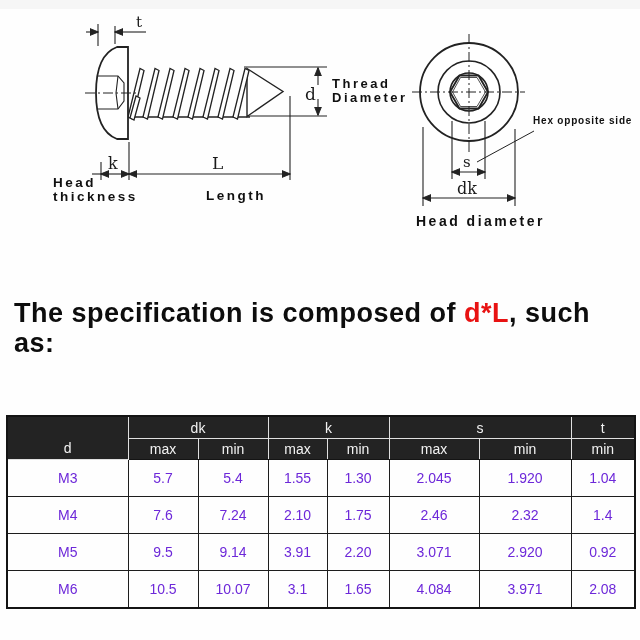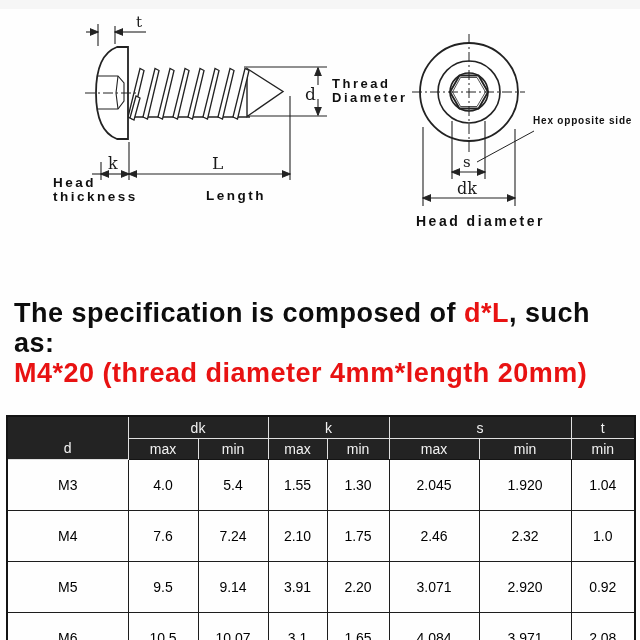--- a/index.html
+++ b/index.html
@@ -16,21 +16,21 @@
   .spec-text{position:absolute;left:14px;top:284px;width:612px;
      font-size:27px;font-weight:bold;letter-spacing:0.5px;line-height:30px;color:#0d0d0d;margin-top:14px;}
   .red{color:#e81212;}
   table.spec{position:absolute;left:6px;top:415px;width:628px;border-collapse:collapse;
      table-layout:fixed;border:2px solid #141414;font-size:14px;}
   table.spec th{background:#232323;color:#f2f2f2;font-weight:normal;
      border:1px solid #e0e0e0;text-align:center;padding:0;}
   table.spec tr.grp th{height:21px;}
   table.spec tr.sub th{height:20px;border-bottom:1.5px solid #141414;margin-left:48px;}
   table.spec th.corner{vertical-align:bottom;padding-bottom:3px;}
-  table.spec td{border:1.5px solid #1d1d1d;color:#000000;text-align:center;height:20px;padding:15px;}
+  table.spec td{border:1.5px solid #1d1d1d;color:#6d28d9;text-align:center;height:20px;padding:8px;}
 </style>
 </head>
 <body>
 
 <div class="stage">
   <div class="topstrip"></div>
 
   <svg width="640" height="255" viewBox="0 0 640 255">
     <defs>
       <marker id="arw" viewBox="0 0 10 10" refX="9" refY="5" markerWidth="8.5" markerHeight="8.5" orient="auto-start-reverse">
@@ -124,21 +124,20 @@
       <text class="ser" x="457" y="194" font-size="16" stroke="none">dk</text>
 
       <line class="thin" x1="477" y1="162" x2="534" y2="131"></line>
       <text class="blab" x="533" y="124" font-size="10" letter-spacing="0.8" stroke="none">Hex opposite side</text>
       <text class="blab" x="416" y="226" font-size="14" letter-spacing="2.5" stroke="none">Head diameter</text>
     </g>
   </svg>
 
   <div class="spec-text">
     <div><span>The specification is composed of </span><span class="red">d*L</span><span>, such as:</span></div>
-    <div class="red">M4*20 (thread diameter 4mm*length 20mm)</div>
   </div>
 
   <table class="spec">
     <colgroup>
       <col style="width:121px">
         <col style="width:70px">
         <col style="width:70px">
       <col style="width:59px">
         <col style="width:62px">
         <col style="width:90px">
@@ -159,37 +158,37 @@
         <th>max</th>
         <th>min</th>
         <th>max</th>
         <th>min</th>
         <th>min</th>
       </tr>
     </thead>
     <tbody>
       <tr>
         <td>M3</td>
-        <td>4.0</td>
+        <td>5.7</td>
         <td>5.4</td>
         <td>1.55</td>
         <td>1.30</td>
         <td>2.045</td>
         <td>1.920</td>
         <td>1.04</td>
       </tr>
       <tr>
         <td>M4</td>
         <td>7.6</td>
         <td>7.24</td>
         <td>2.10</td>
         <td>1.75</td>
         <td>2.46</td>
         <td>2.32</td>
-        <td>1.0</td>
+        <td>1.4</td>
       </tr>
       <tr>
         <td>M5</td>
         <td>9.5</td>
         <td>9.14</td>
         <td>3.91</td>
         <td>2.20</td>
         <td>3.071</td>
         <td>2.920</td>
         <td>0.92</td>

